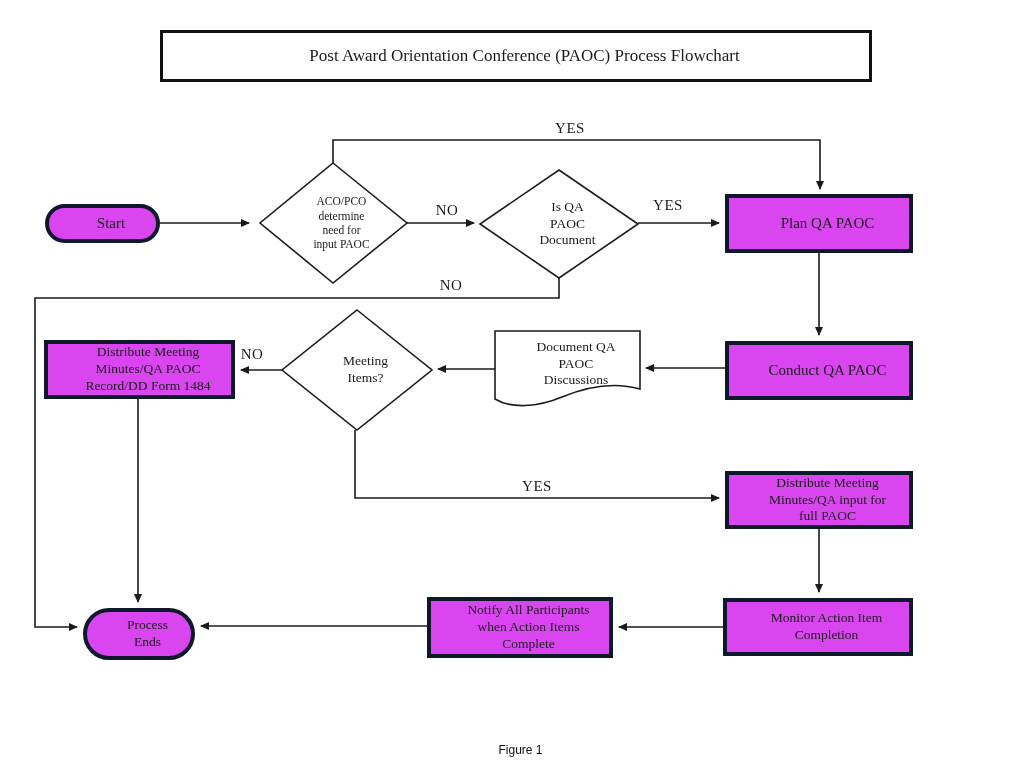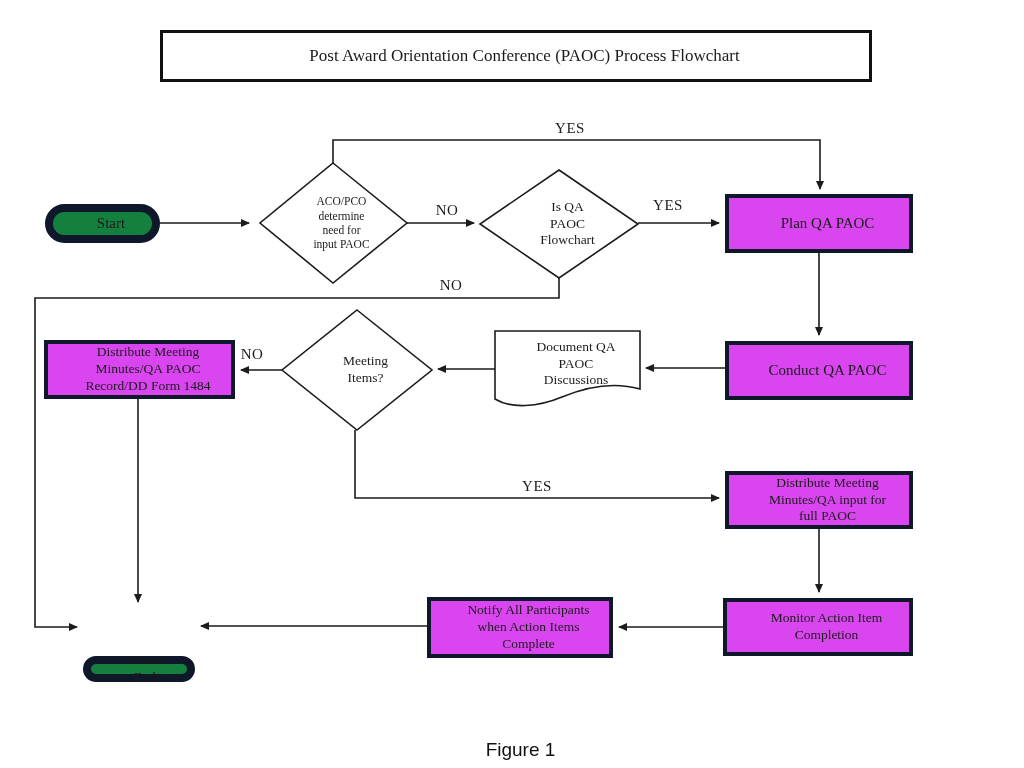--- a/index.html
+++ b/index.html
@@ -4,25 +4,25 @@
 <style>
   html,body{margin:0;padding:0;}
   body{
     width:1024px;height:768px;position:relative;background:#ffffff;
     font-family:"Liberation Serif", serif;color:#1b1b1b;overflow:hidden;
   }
   .abs{position:absolute;box-sizing:border-box;}
   .center{display:flex;align-items:center;justify-content:center;text-align:center;padding-left:17px;}
   .node-label{white-space:pre-line;line-height:1.25;}
   .proc{border:4px solid #0f172a;background:#d946ef;}
-  .terminator{border:8px solid #0f172a;background:#15803d;border-radius:999px;}
+  .terminator{border:4px solid #0f172a;background:#d946ef;border-radius:999px;}
   .edge-label{position:absolute;transform:translate(-50%,-50%);font-size:15px;letter-spacing:.5px;}
   #connectors{position:absolute;left:0;top:0;}
   .title-box{border:3px solid #111;background:#fff;font-size:17px;}
-  .caption{font-family:"Liberation Sans", sans-serif;font-size:19px;color:#111;}
+  .caption{font-family:"Liberation Sans", sans-serif;font-size:12px;color:#111;}
   .fs15{font-size:15px;}
   .fs13{font-size:13.5px;}
   .fs11{font-size:11.5px;}
 </style>
 </head>
 <body>
 
 <svg id="connectors" width="1024" height="768" viewBox="0 0 1024 768">
   <defs>
     <marker id="arr" markerWidth="10" markerHeight="10" refX="8" refY="4" orient="auto" markerUnits="userSpaceOnUse">
@@ -70,36 +70,36 @@
 </svg>
 
 <div class="abs center title-box" style="left:160px;top:30px;width:712px;height:52px;">
   <span>Post Award Orientation Conference (PAOC) Process Flowchart</span>
 </div>
 
 <div class="abs center terminator fs15" style="left:45px;top:204px;width:115px;height:39px;">
   <span class="node-label">Start</span>
 </div>
 
-<div class="abs center terminator fs13" style="left:83px;top:608px;width:112px;height:26px;margin-top:48px;">
+<div class="abs center terminator fs13" style="left:83px;top:608px;width:112px;height:52px;">
   <span class="node-label">Process
 Ends</span>
 </div>
 
 <div class="abs center fs11" style="left:273px;top:177px;width:120px;height:92px;">
   <span class="node-label">ACO/PCO
 determine
 need for
 input PAOC</span>
 </div>
 
 <div class="abs center fs13" style="left:499px;top:186px;width:120px;height:76px;">
   <span class="node-label">Is QA
 PAOC
-Flowchart</span>
+Document</span>
 </div>
 
 <div class="abs center fs13" style="left:297px;top:340px;width:120px;height:60px;">
   <span class="node-label">Meeting
 Items?</span>
 </div>
 
 <div class="abs center fs13" style="left:497px;top:334px;width:141px;height:60px;align-items:center;">
   <span class="node-label">Document QA
 PAOC

